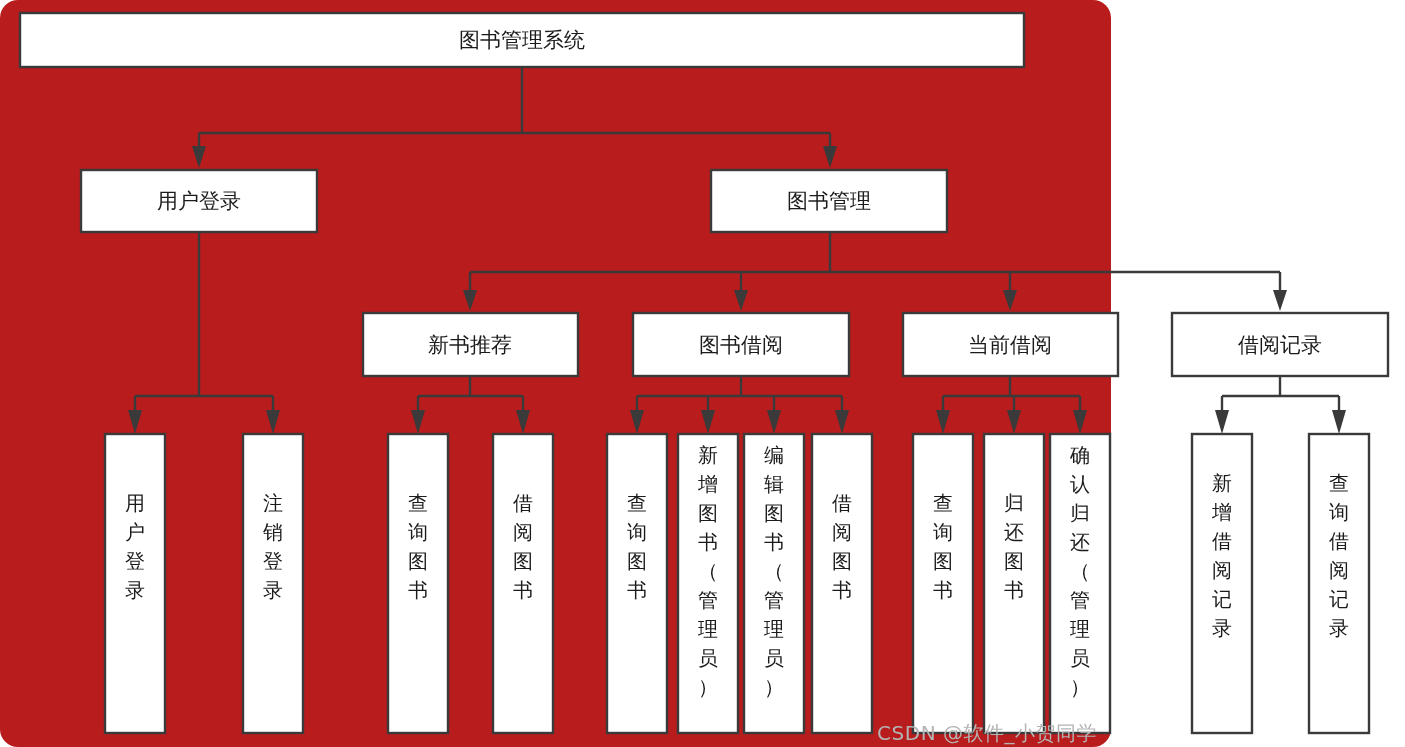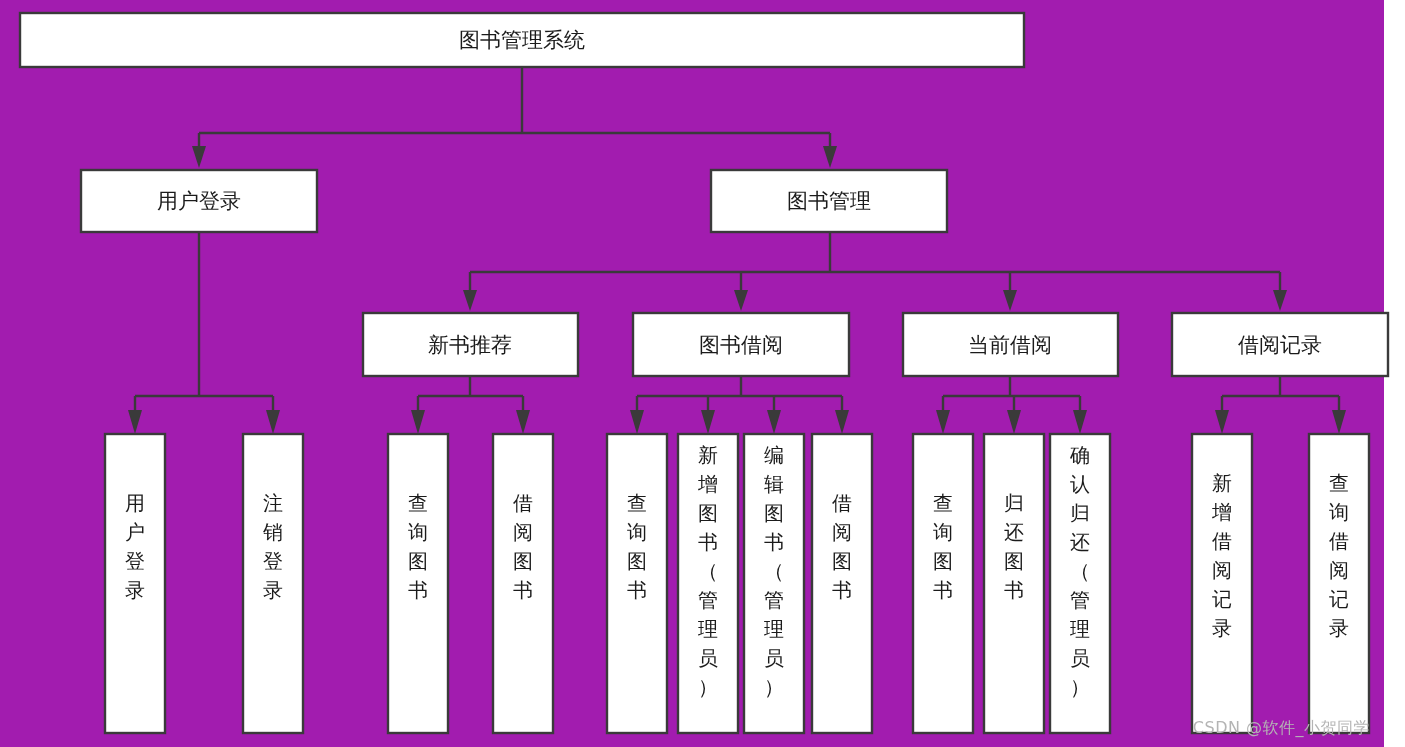--- a/index.html
+++ b/index.html
@@ -8,23 +8,24 @@
     background: #ffffff;
   }
   body {
     width: 1405px;
     height: 747px;
     font-family: "DejaVu Sans", "Liberation Sans", sans-serif;
     overflow: hidden;
   }
   #diagram-root {
     position: relative;
-    width: 1384px;
+    width: 1111px;
     height: 747px;
-    background: #a21caf;
+    background: #b91c1c;
+    border-radius: 18px;
   }
   svg.diagram-canvas {
     position: absolute;
     left: 0;
     top: 0;
     width: 1405px;
     height: 747px;
     display: block;
   }
   .node-box {
@@ -51,23 +52,23 @@
   }
   .node-label-v {
     font-family: "DejaVu Sans", "Liberation Sans", sans-serif;
     font-size: 20px;
     fill: #1b1b1b;
     text-anchor: middle;
   }
   .watermark-text {
     position: absolute;
     right: 14px;
-    bottom: 8px;
-    font-family: "DejaVu Sans", "Liberation Sans", sans-serif;
-    font-size: 16px;
+    bottom: 0;
+    font-family: "DejaVu Sans", "Liberation Sans", sans-serif;
+    font-size: 20px;
     color: #b4b4b4;
     letter-spacing: 0.5px;
     white-space: nowrap;
     user-select: none;
   }
 </style>
 </head>
 <body>
 
 <div id="diagram-root">

